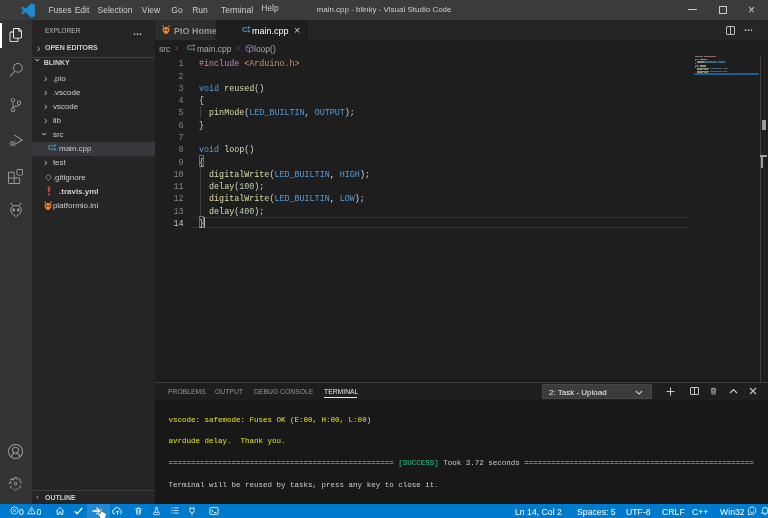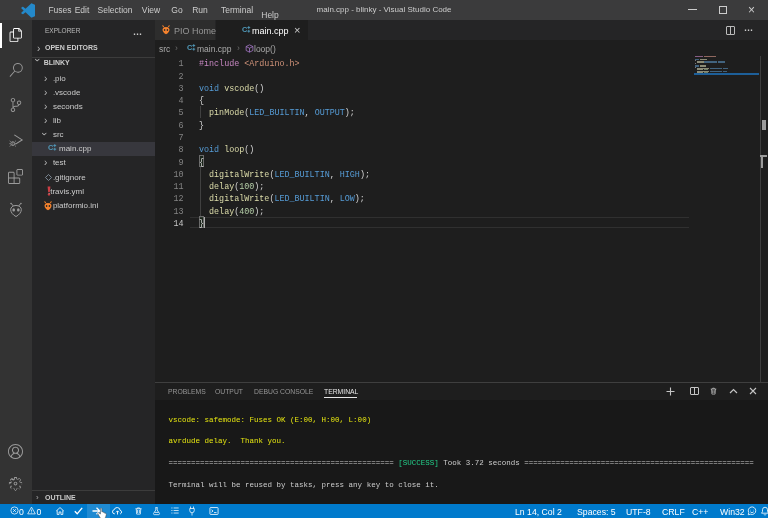--- a/index.html
+++ b/index.html
@@ -21,21 +21,21 @@
     </svg>
   </div>
   <div class="abs" style="top:0;left:0;width:768px;height:20px;color:#CCCCCC;font-size:8.5px;">
     <span class="abs" style="left:60px;top:5px;transform:translateX(-50%);">Fuses</span>
     <span class="abs" style="left:82px;top:5px;transform:translateX(-50%);">Edit</span>
     <span class="abs" style="left:115px;top:5px;transform:translateX(-50%);">Selection</span>
     <span class="abs" style="left:151px;top:5px;transform:translateX(-50%);">View</span>
     <span class="abs" style="left:177px;top:5px;transform:translateX(-50%);">Go</span>
     <span class="abs" style="left:200px;top:5px;transform:translateX(-50%);">Run</span>
     <span class="abs" style="left:237px;top:5px;transform:translateX(-50%);">Terminal</span>
-    <span class="abs" style="left:270px;top:10px;transform:translateX(-50%);">Help</span>
+    <span class="abs" style="left:270px;top:3px;transform:translateX(-50%);">Help</span>
     <span class="abs" style="left:384px;top:5px;transform:translateX(-50%);font-size:8px;">main.cpp - blinky - Visual Studio Code</span>
   </div>
 
   <div class="abs" style="left:688px;top:9px;width:9px;height:1px;background:#CCCCCC;"></div>
   <div class="abs" style="left:719px;top:6px;width:8px;height:8px;border:1px solid #CCCCCC;"></div>
   <div class="abs" style="left:748px;top:5px;color:#CCC;font-size:12px;line-height:10px;">×</div>
 
   <div class="abs" style="left:0;top:20px;width:32px;height:484px;background:#333333;"></div>
   <div class="abs" style="left:0;top:23px;width:2px;height:25px;background:#FFFFFF;"></div>
   <div class="abs" style="left:9px;top:28px;">
@@ -96,21 +96,21 @@
     <span class="abs" style="left:13px;top:24px;font-weight:bold;color:#CCCCCC;font-size:7px;">OPEN EDITORS</span>
     <div class="abs" style="left:0;top:36.5px;width:123px;height:1px;background:#3c3c3c;"></div>
     <span class="abs" style="left:3px;top:36px;color:#B8B8B8;font-size:10px;line-height:8px;display:inline-block;transform:rotate(90deg);">›</span>
     <span class="abs" style="left:11.7px;top:38.5px;font-weight:bold;color:#CCCCCC;font-size:7px;">BLINKY</span>
 
     <span class="abs" style="left:12px;top:54.5px;color:#B8B8B8;font-size:10px;line-height:8px;">›</span>
     <span class="abs" style="left:20.9px;top:53.8px;">.pio</span>
     <span class="abs" style="left:12px;top:68.6px;color:#B8B8B8;font-size:10px;line-height:8px;">›</span>
     <span class="abs" style="left:20.9px;top:67.9px;">.vscode</span>
     <span class="abs" style="left:12px;top:82.7px;color:#B8B8B8;font-size:10px;line-height:8px;">›</span>
-    <span class="abs" style="left:20.9px;top:82px;">seconds</span>
+    <span class="abs" style="left:20.9px;top:82px;">vscode</span>
     <span class="abs" style="left:12px;top:96.8px;color:#B8B8B8;font-size:10px;line-height:8px;">›</span>
     <span class="abs" style="left:20.9px;top:96.1px;">lib</span>
     <span class="abs" style="left:10px;top:110.2px;color:#B8B8B8;font-size:10px;line-height:8px;display:inline-block;transform:rotate(90deg);">›</span>
     <span class="abs" style="left:20.9px;top:110.2px;">src</span>
     <div class="abs" style="left:0;top:121.5px;width:123px;height:14.2px;background:#37373D;"></div>
     <span class="abs" id="cpp-tree-icon" style="left:15.5px;top:122.5px;">
         <svg width="9" height="9" viewBox="0 0 16 16">
           <text x="0" y="12.5" font-size="13" font-weight="bold" fill="#519ABA" font-family="Liberation Sans">C</text>
           <path d="M9.5 4.5h5M12 2v5M9.5 11h5M12 8.5v5" stroke="#519ABA" stroke-width="1.6"></path>
         </svg>
@@ -123,21 +123,21 @@
           <rect x="4.2" y="4.2" width="7.6" height="7.6" fill="none" stroke="#8A99A6" stroke-width="1.4" transform="rotate(45 8 8)"></rect>
         </svg>
       </span>
     <span class="abs" style="left:20.9px;top:152.8px;">.gitignore</span>
     <span class="abs" id="travis-icon" style="left:13px;top:166.3px;">
         <svg width="8" height="10" viewBox="0 0 8 10">
           <path d="M2.6 0.5 L5.4 0.5 L4.8 6.3 L3.2 6.3 Z" fill="#CC3E44"></path>
           <circle cx="4" cy="8.4" r="1.2" fill="#CC3E44"></circle>
         </svg>
       </span>
-    <span class="abs" style="left:16px;top:166.9px;">.travis.yml</span>
+    <span class="abs" style="left:27px;top:166.9px;font-weight:bold;">.travis.yml</span>
     <span class="abs" id="pio-ini-icon" style="left:10.5px;top:181.3px;">
         <svg width="10" height="10" viewBox="0 0 24 24">
       <path d="M8.2 6.2 L5 2.4 M15.8 6.2 L19 2.4" stroke="#F5822D" stroke-width="2" fill="none"></path>
       <circle cx="4.4" cy="2" r="1.6" fill="#F5822D"></circle>
           <circle cx="19.6" cy="2" r="1.6" fill="#F5822D"></circle>
       <path d="M12 5 C6.6 5 3.6 8.2 3.6 11.4 C3.6 15.6 7.3 20 12 22.3 C16.7 20 20.4 15.6 20.4 11.4 C20.4 8.2 17.4 5 12 5 Z" fill="#F5822D"></path>
       <ellipse cx="8.6" cy="11.8" rx="1.9" ry="2.3" fill="#252526"></ellipse>
       <ellipse cx="15.4" cy="11.8" rx="1.9" ry="2.3" fill="#252526"></ellipse>
     </svg>
       </span>
@@ -154,21 +154,21 @@
   <div class="abs" id="piotab-icon" style="left:161px;top:25px;">
     <svg width="10" height="10" viewBox="0 0 24 24">
       <path d="M8.2 6.2 L5 2.4 M15.8 6.2 L19 2.4" stroke="#F5822D" stroke-width="2" fill="none"></path>
       <circle cx="4.4" cy="2" r="1.6" fill="#F5822D"></circle>
         <circle cx="19.6" cy="2" r="1.6" fill="#F5822D"></circle>
       <path d="M12 5 C6.6 5 3.6 8.2 3.6 11.4 C3.6 15.6 7.3 20 12 22.3 C16.7 20 20.4 15.6 20.4 11.4 C20.4 8.2 17.4 5 12 5 Z" fill="#F5822D"></path>
       <ellipse cx="8.6" cy="11.8" rx="1.9" ry="2.3" fill="#2D2D2D"></ellipse>
       <ellipse cx="15.4" cy="11.8" rx="1.9" ry="2.3" fill="#2D2D2D"></ellipse>
     </svg>
   </div>
-  <div class="abs" style="left:174px;top:26px;color:#969696;font-size:9px;">PIO Home</div>
+  <div class="abs" style="left:174px;top:26px;color:#969696;font-size:9px;font-weight:bold;">PIO Home</div>
 
   <div class="abs" style="left:216px;top:20px;width:92px;height:20px;background:#1E1E1E;"></div>
   <div class="abs" id="cpptab-icon" style="left:242px;top:25px;">
     <svg width="9" height="9" viewBox="0 0 16 16">
         <text x="0" y="12.5" font-size="13" font-weight="bold" fill="#519ABA" font-family="Liberation Sans">C</text>
         <path d="M9.5 4.5h5M12 2v5M9.5 11h5M12 8.5v5" stroke="#519ABA" stroke-width="1.6"></path>
       </svg>
   </div>
   <div class="abs" style="left:252px;top:26px;color:#FFFFFF;font-size:9px;">main.cpp</div>
   <div class="abs" style="left:294px;top:25px;color:#CCC;font-size:11px;line-height:10px;">×</div>
@@ -218,21 +218,21 @@
 8
 9
 10
 11
 12
 13
 <span style="color:#C6C6C6">14</span></pre>
 
   <pre class="abs" id="code" style="left:199px;top:58.4px;font-size:8.4px;line-height:12.26px;color:#D4D4D4;"><span style="color:#C586C0">#include</span> <span style="color:#CE9178">&lt;Arduino.h&gt;</span>
 
-<span style="color:#569CD6">void</span> <span style="color:#DCDCAA">vscode</span>()
+<span style="color:#569CD6">void</span> <span style="color:#DCDCAA">reused</span>()
 {
   <span style="color:#DCDCAA">pinMode</span>(<span style="color:#569CD6">LED_BUILTIN</span>, <span style="color:#569CD6">OUTPUT</span>);
 }
 
 <span style="color:#569CD6">void</span> <span style="color:#DCDCAA">loop</span>()
 {
   <span style="color:#DCDCAA">digitalWrite</span>(<span style="color:#569CD6">LED_BUILTIN</span>, <span style="color:#569CD6">HIGH</span>);
   <span style="color:#DCDCAA">delay</span>(<span style="color:#B5CEA8">100</span>);
   <span style="color:#DCDCAA">digitalWrite</span>(<span style="color:#569CD6">LED_BUILTIN</span>, <span style="color:#569CD6">LOW</span>);
   <span style="color:#DCDCAA">delay</span>(<span style="color:#B5CEA8">400</span>);
@@ -272,20 +272,26 @@
 
   <div class="abs" style="left:155px;top:382px;width:613px;height:122px;background:#181818;border-top:1px solid #3f3f3f;"></div>
   <div class="abs" style="left:155px;top:383px;width:613px;height:17px;background:#1E1E1E;color:#969696;font-size:6.8px;">
     <span class="abs" style="left:13px;top:5px;">PROBLEMS</span>
     <span class="abs" style="left:60px;top:5px;">OUTPUT</span>
     <span class="abs" style="left:99px;top:5px;">DEBUG CONSOLE</span>
     <span class="abs" style="left:169px;top:5px;color:#E7E7E7;">TERMINAL</span>
     <div class="abs" style="left:169px;top:13.5px;width:33px;height:1px;background:#E7E7E7;"></div>
   </div>
 
+  <div class="abs" style="left:542px;top:383.5px;width:110px;height:15px;background:#3C3C3C;border:1px solid #464647;color:#F0F0F0;font-size:8px;">
+    <span class="abs" style="left:6px;top:3px;">2: Task - Upload</span>
+    <svg class="abs" style="left:92px;top:5px;" width="8" height="5" viewBox="0 0 8 5">
+        <path d="M0.8 0.8 L4 4 L7.2 0.8" stroke="#CCCCCC" stroke-width="1.1" fill="none"></path>
+      </svg>
+  </div>
   <div class="abs" id="panel-icons" style="left:0;top:0;">
     <svg class="abs" style="left:666px;top:386.5px;" width="9" height="9" viewBox="0 0 9 9">
         <path d="M4.5 0.5v8M0.5 4.5h8" stroke="#C5C5C5" stroke-width="1.1"></path>
       </svg>
     <div class="abs" style="left:690px;top:387px;width:9px;height:8px;border:1px solid #C5C5C5;border-radius:1px;"></div>
     <div class="abs" style="left:694px;top:387px;width:1px;height:8px;background:#C5C5C5;"></div>
     <svg class="abs" style="left:709px;top:386px;" width="9" height="10" viewBox="0 0 16 16" fill="none" stroke="#C5C5C5" stroke-width="1.3">
         <path d="M3 4.5h10M6.5 4.5V3h3v1.5M4.5 4.5l.7 9h5.6l.7-9M6.7 6.5v5M9.3 6.5v5"></path>
       </svg>
     <svg class="abs" style="left:729px;top:388px;" width="9" height="6" viewBox="0 0 9 6">

